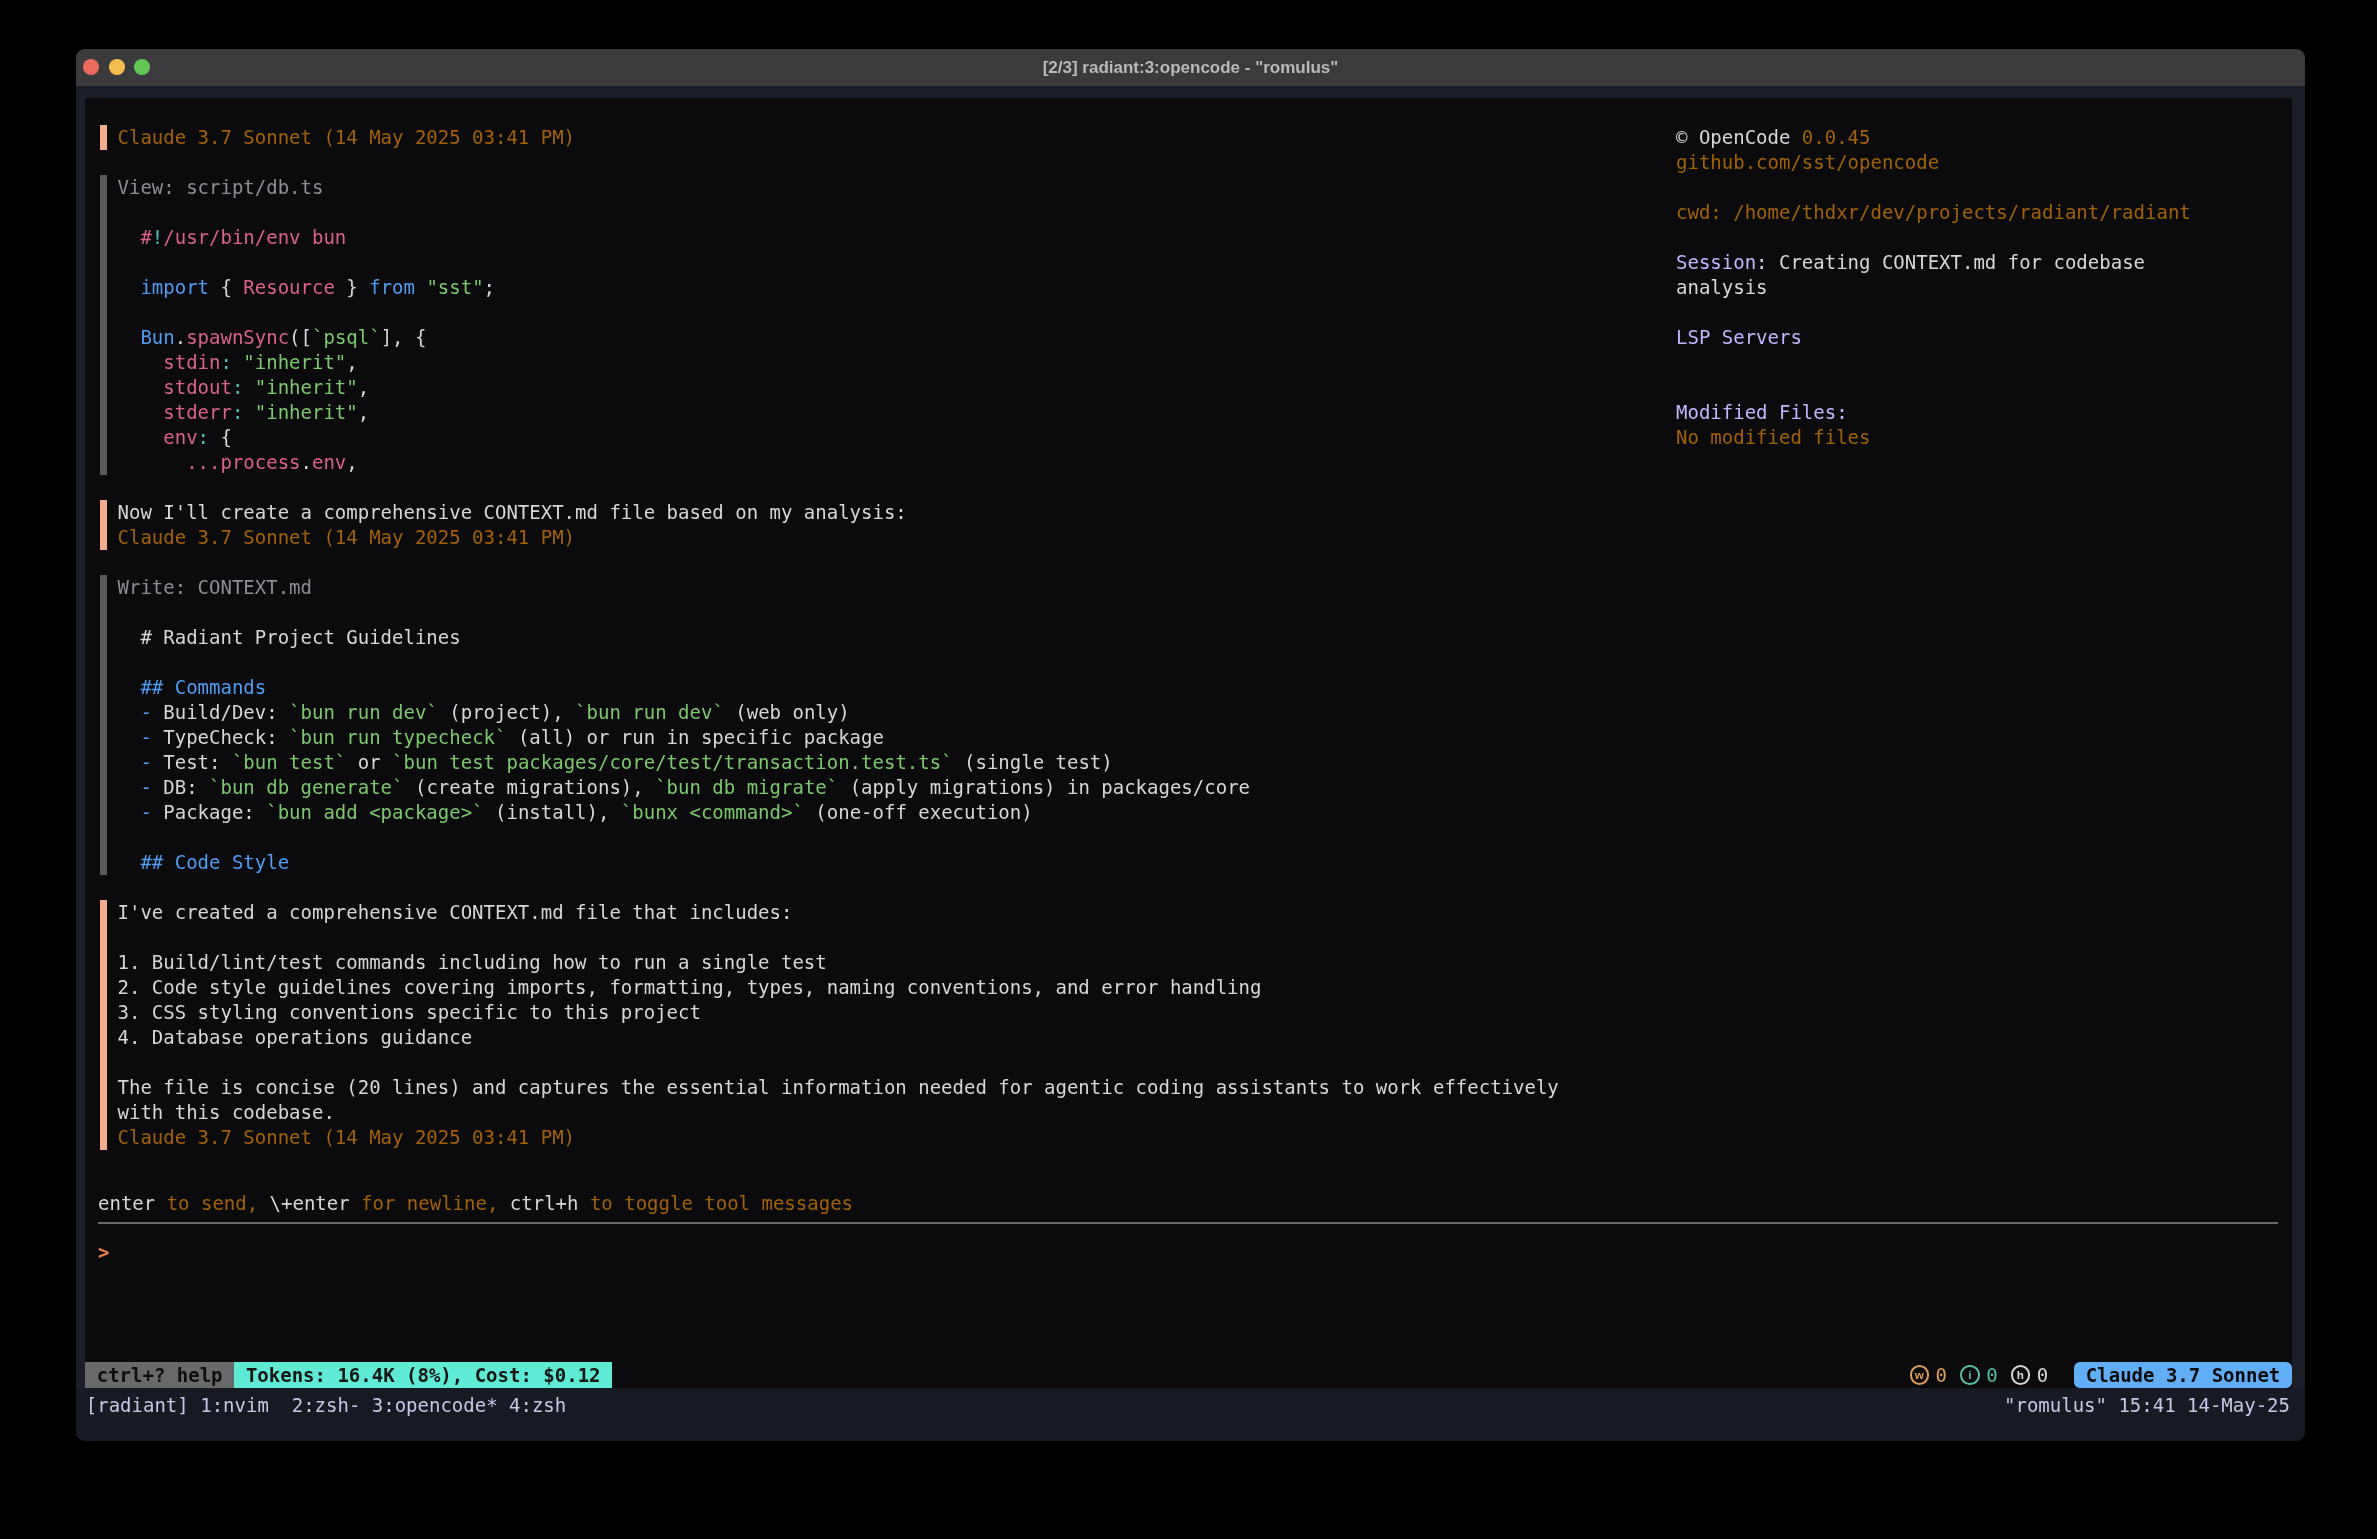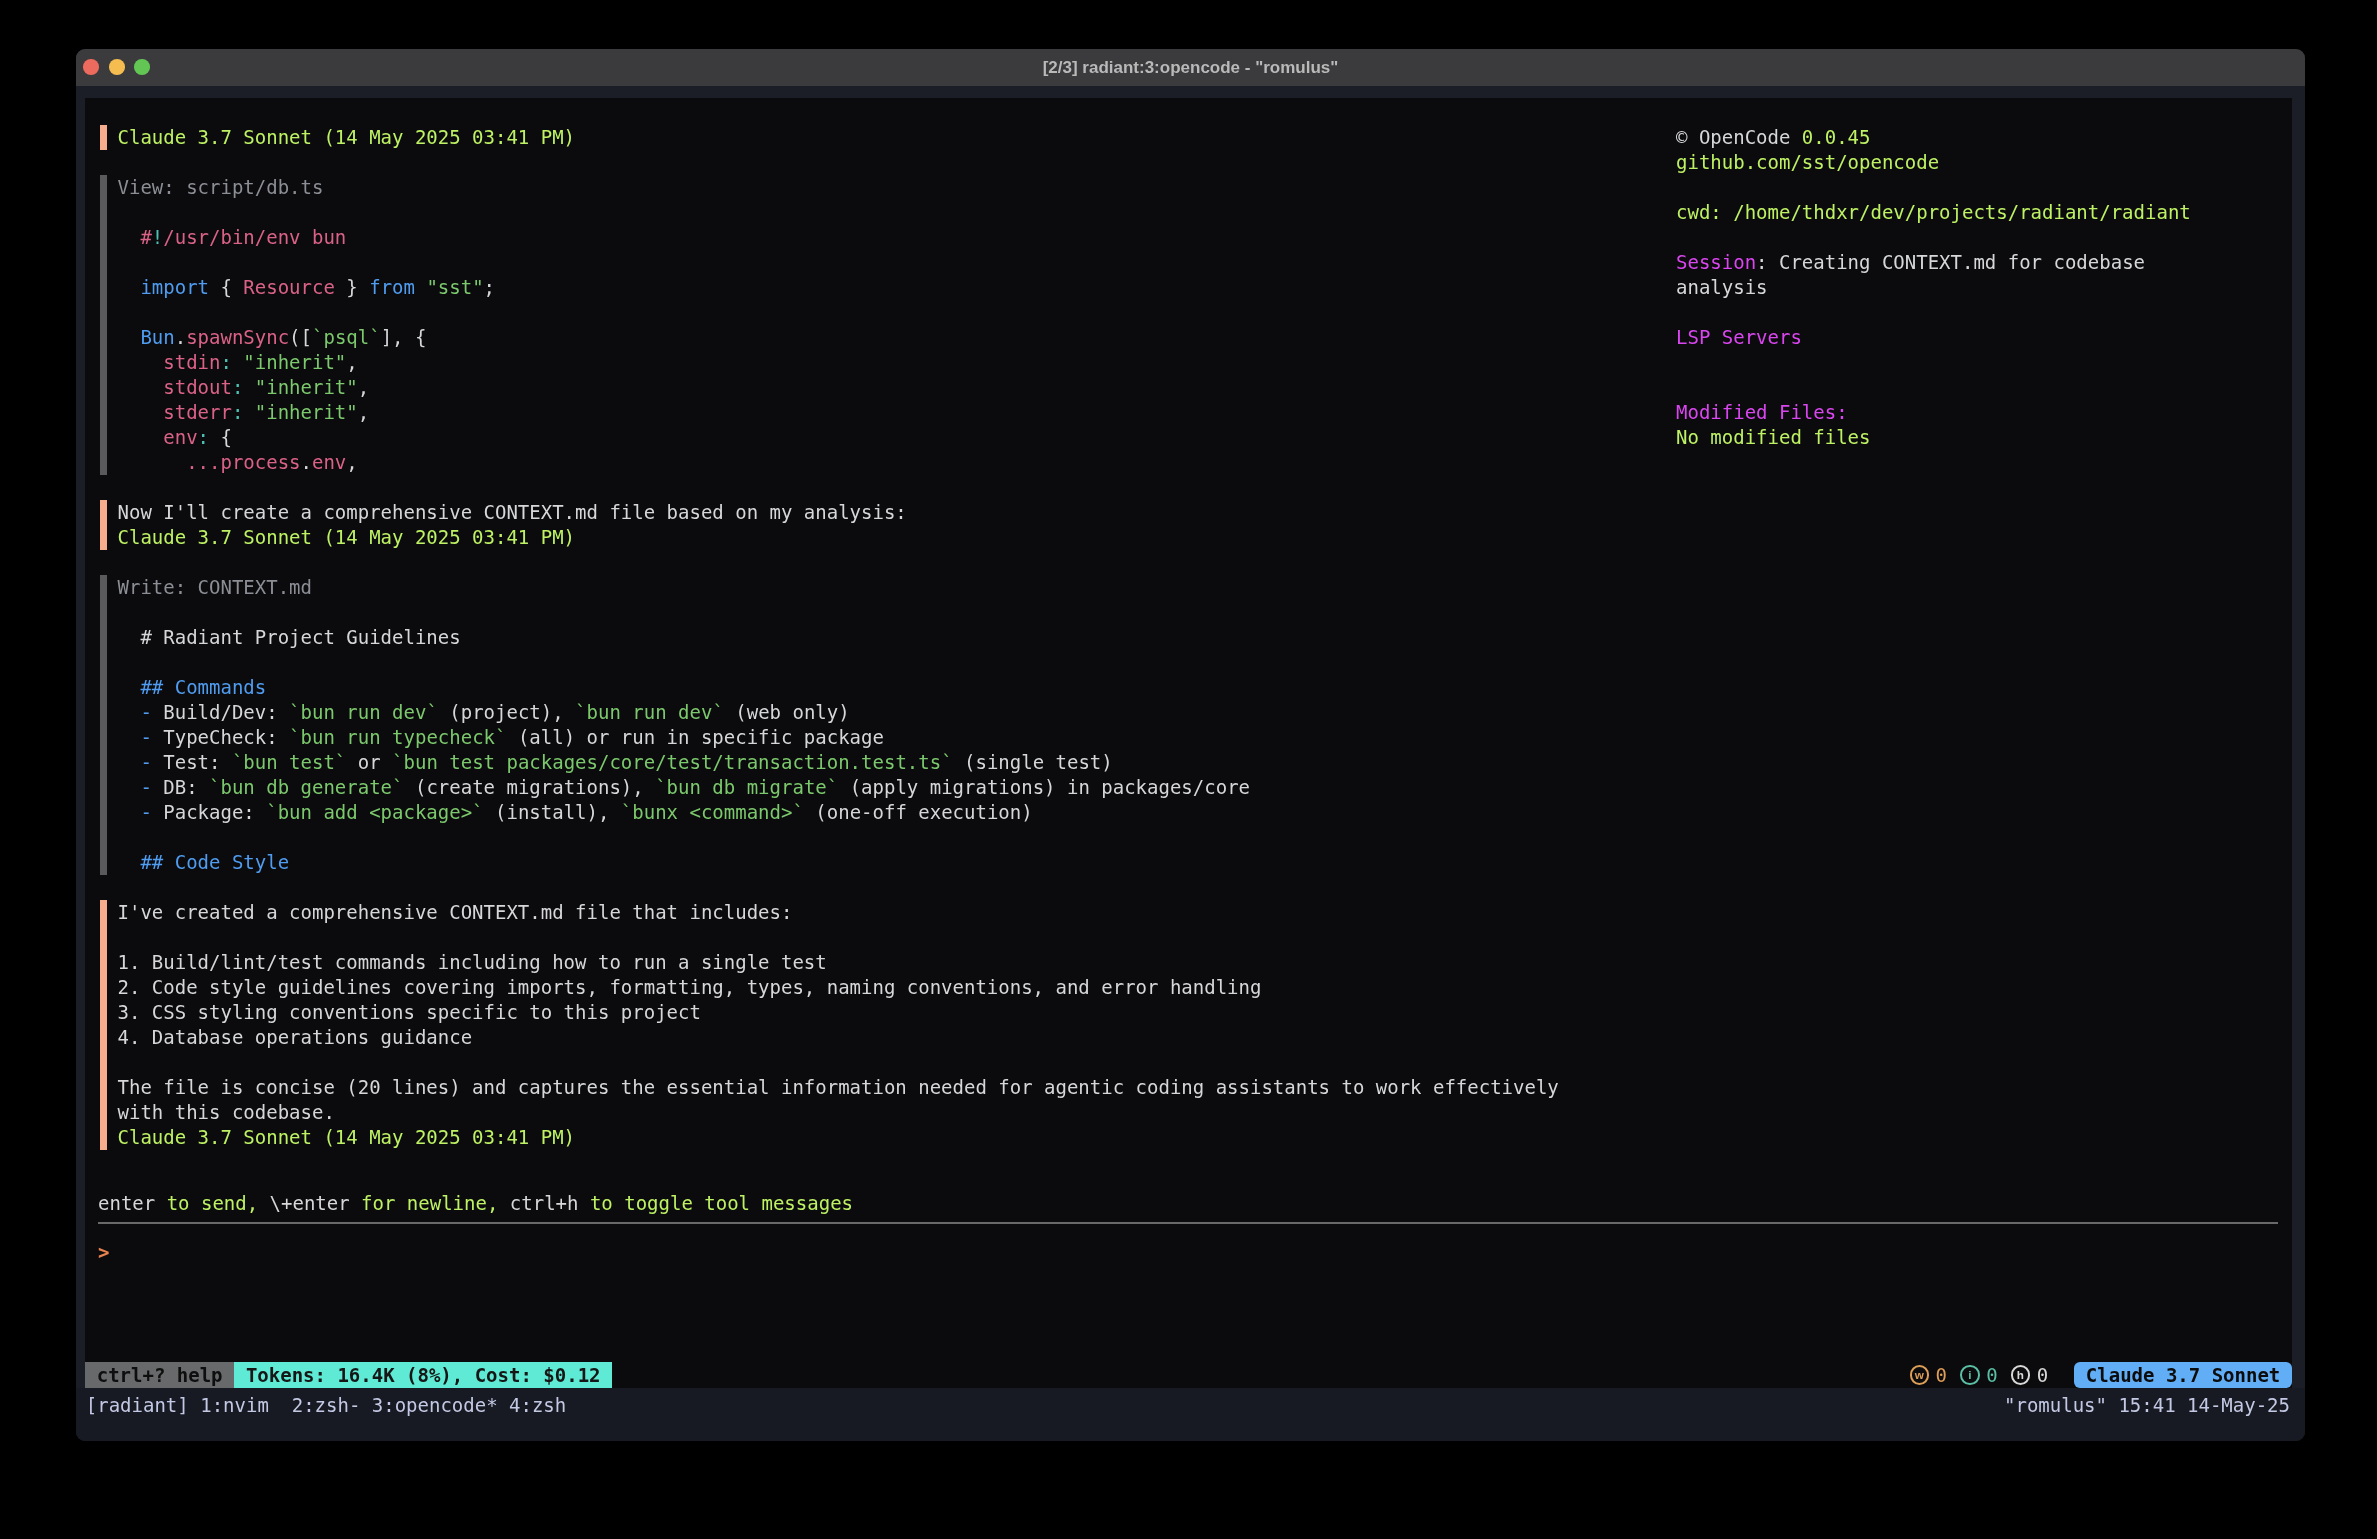--- a/index.html
+++ b/index.html
@@ -18,27 +18,27 @@
   .dot.red    { left:7.2px;  background:#ed6a5f; }
   .dot.yellow { left:33px;  background:#f5bd4f; }
   .dot.green  { left:58px;  background:#62c554; }
 
   .term { position:absolute; left:9px; top:49px; width:2207px; height:1290px;
           background:#0b0b0d; font-size:19px; line-height:25px; color:#d6d7d9; }
 
   .line { white-space:pre; min-height:25px; }
 
   .c-white { color:#d6d7d9; }
-  .c-dim   { color:#bef264; }
+  .c-dim   { color:#a16207; }
   .c-dim2  { color:#8b8e94; }
   .c-blue  { color:#4f9cf0; }
   .c-pink  { color:#da6287; }
   .c-green { color:#7cc96d; }
   .c-teal  { color:#4cc0b2; }
-  .c-orange{ color:#d946ef; }
+  .c-orange{ color:#c4b5fd; }
   .bold    { font-weight:normal; }
 
   #chat { position:absolute; left:15px; top:27px; }
   .block { display:flex; margin-bottom:25px; }
   .bar { width:6.5px; flex-shrink:0; margin-right:11px; }
   .bar.orange { background:#f5ad8e; }
   .bar.gray   { background:#5a5a5c; }
 
   #sidebar { position:absolute; left:1591px; top:27px; width:607px; }
 

